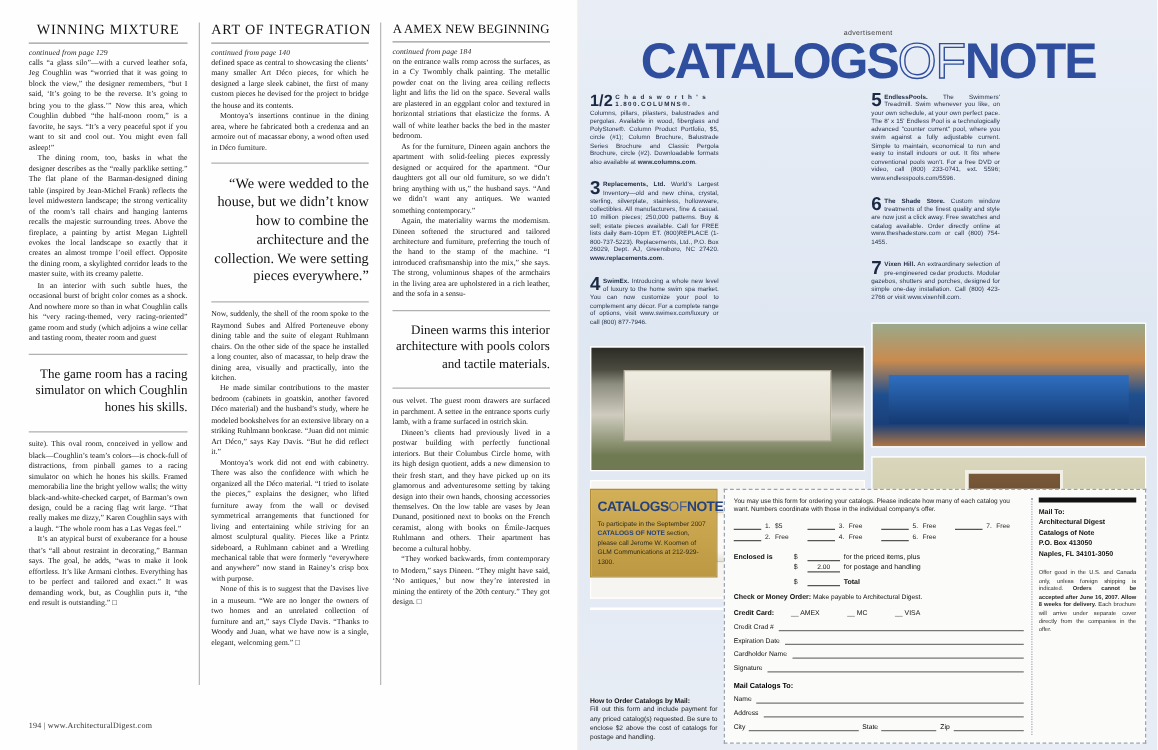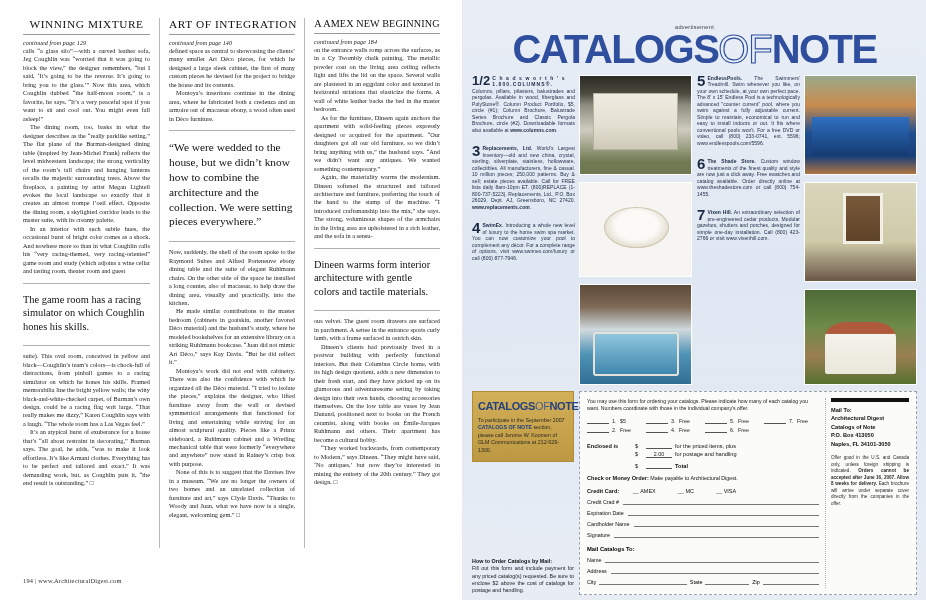--- a/index.html
+++ b/index.html
@@ -59,21 +59,21 @@
     hyphens: auto;
     -webkit-hyphens: auto;
   }
   p.body.ind { text-indent: 7px; }
 
   .rule { border: 0; border-top: 1px solid #b0b0b0; margin: 7px 0 6px 0; }
 
   .pull {
     font-size: 11.4px;
     line-height: 1.30;
-    text-align: left;
+    text-align: right;
     color: #111;
     padding: 3px 0 5px 0;
   }
   .pull.small { font-size: 10.4px; }
 
   .folio {
     position: absolute;
     left: 23px; bottom: 16px;
     font-size: 6.4px;
     color: #333;
@@ -115,21 +115,21 @@
     color: transparent;
     -webkit-text-stroke: 1.1px #2f4f9e;
     letter-spacing: -1.0px;
   }
 
   .ad-grid {
     display: flex;
     gap: 5px;
     height: 310px;
   }
-  .ad-col { width: 50%; display: flex; gap: 4px; }
+  .ad-col { width: 50%; display: flex; gap: 4px; flex-direction: column; }
   .txtcol { width: 103px; flex: 0 0 103px; }
   .imgcol { flex: 1 1 auto; display: flex; flex-direction: column; gap: 7px; }
 
   .entry { margin-bottom: 12px; position: relative; }
   .entry-body {
     font-size: 5.0px;
     line-height: 1.30;
     color: #1b2a44;
     text-align: justify;
     letter-spacing: .05px;
@@ -298,21 +298,21 @@
         <p class="body ind">None of this is to suggest that the Davises live in a museum. “We are no longer the owners of two homes and an unrelated collection of furniture and art,” says Clyde Davis. “Thanks to Woody and Juan, what we have now is a single, elegant, welcoming gem.” □</p>
       </div>
 
       <div class="col">
         <div class="col-head tight">A AMEX NEW BEGINNING</div>
         <div class="contd">continued from page 184</div>
         <p class="body">on the entrance walls romp across the surfaces, as in a Cy Twombly chalk painting. The metallic powder coat on the living area ceiling reflects light and lifts the lid on the space. Several walls are plastered in an eggplant color and textured in horizontal striations that elasticize the forms. A wall of white leather backs the bed in the master bedroom.</p>
         <p class="body ind">As for the furniture, Dineen again anchors the apartment with solid-feeling pieces expressly designed or acquired for the apartment. “Our daughters got all our old furniture, so we didn’t bring anything with us,” the husband says. “And we didn’t want any antiques. We wanted something contemporary.”</p>
         <p class="body ind">Again, the materiality warms the modernism. Dineen softened the structured and tailored architecture and furniture, preferring the touch of the hand to the stamp of the machine. “I introduced craftsmanship into the mix,” she says. The strong, voluminous shapes of the armchairs in the living area are upholstered in a rich leather, and the sofa in a sensu-</p>
         <hr class="rule">
-        <div class="pull small">Dineen warms form interior architecture with gentle colors and tactile materials.</div>
+        <div class="pull small">Dineen warms this interior architecture with pools colors and tactile materials.</div>
         <hr class="rule">
         <p class="body">ous velvet. The guest room drawers are surfaced in parchment. A settee in the entrance sports curly lamb, with a frame surfaced in ostrich skin.</p>
         <p class="body ind">Dineen’s clients had previously lived in a postwar building with perfectly functional interiors. But their Columbus Circle home, with its high design quotient, adds a new dimension to their fresh start, and they have picked up on its glamorous and adventuresome setting by taking design into their own hands, choosing accessories themselves. On the low table are vases by Jean Dunand, positioned next to books on the French ceramist, along with books on Émile-Jacques Ruhlmann and others. Their apartment has become a cultural hobby.</p>
         <p class="body ind">“They worked backwards, from contemporary to Modern,” says Dineen. “They might have said, ‘No antiques,’ but now they’re interested in mining the entirety of the 20th century.” They got design. □</p>
       </div>
 
     </div>
     <div class="folio">194 | www.ArchitecturalDigest.com</div>
   </div>
 

